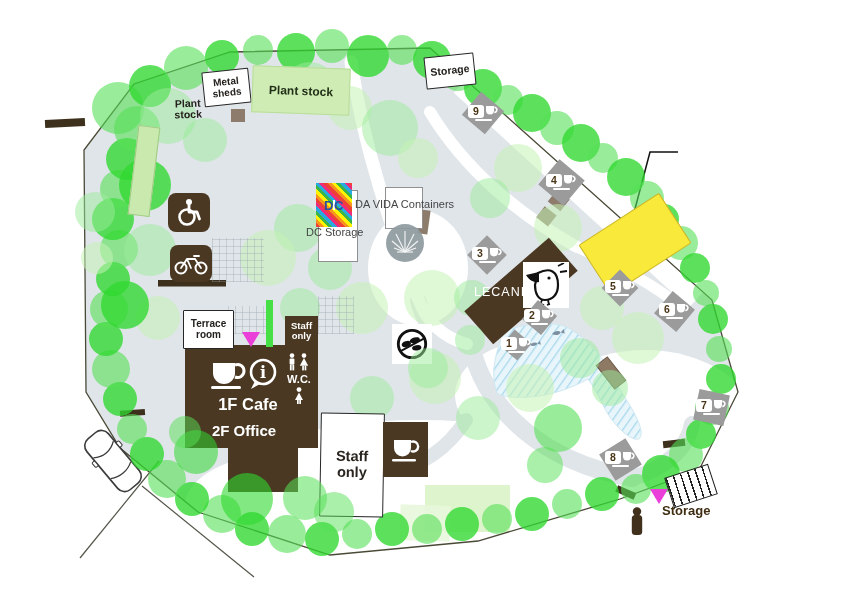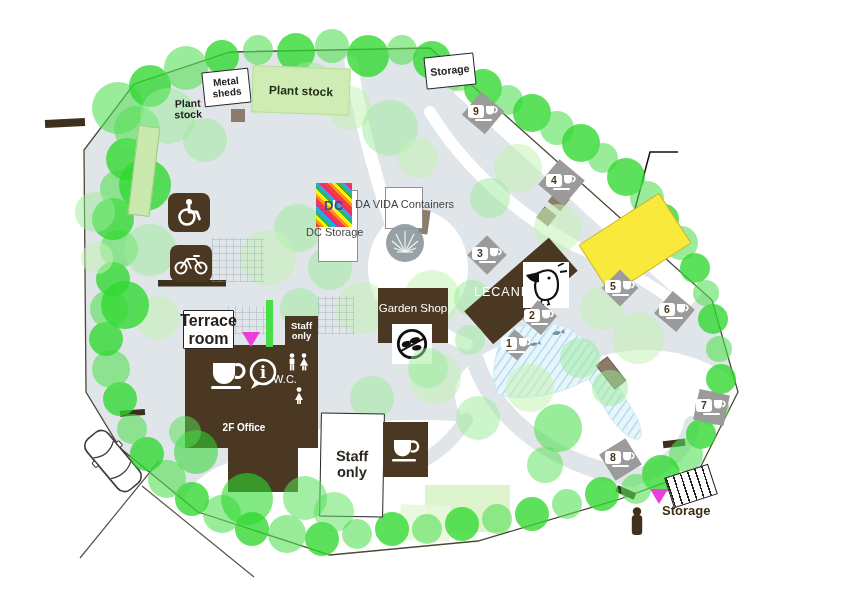--- a/index.html
+++ b/index.html
@@ -250,23 +250,20 @@
         <line x1="20" y1="29" x2="11" y2="11"></line>
       <line x1="20" y1="29" x2="29" y2="11"></line>
         <line x1="20" y1="29" x2="7" y2="18"></line>
       <line x1="20" y1="29" x2="33" y2="18"></line>
         <line x1="20" y1="29" x2="9" y2="25"></line>
       <line x1="20" y1="29" x2="31" y2="25"></line>
         <line x1="12" y1="29" x2="28" y2="29"></line>
     </g>
   </svg>
 
-  <div class="bldg" style="left:378px;top:288px;width:70px;height:55px;">
-    <div style="padding-top:14px;text-align:center;font-size:11.5px;white-space:nowrap;">Garden Shop</div>
-  </div>
   <div class="abs" style="left:392px;top:324px;width:40px;height:40px;background:#fff;display:flex;align-items:center;justify-content:center;">
     <svg width="34" height="34" viewBox="0 0 36 36">
       <circle cx="18" cy="18" r="14.5" fill="none" stroke="#111" stroke-width="3"></circle>
       <ellipse cx="12" cy="18" rx="5" ry="3" fill="#111" transform="rotate(-20 12 18)"></ellipse>
       <ellipse cx="21" cy="14" rx="5.5" ry="3" fill="#111" transform="rotate(-15 21 14)"></ellipse>
       <ellipse cx="23" cy="22" rx="5" ry="2.8" fill="#111" transform="rotate(-10 23 22)"></ellipse>
       <line x1="5" y1="26" x2="31" y2="12" stroke="#111" stroke-width="2"></line>
     </svg>
   </div>
 
@@ -301,34 +298,35 @@
         <circle cx="5" cy="2.6" r="2.3"></circle>
         <rect x="2.6" y="5.6" width="4.8" height="6.2" rx="1"></rect>
         <rect x="2.9" y="12" width="1.8" height="5.4"></rect>
           <rect x="5.4" y="12" width="1.8" height="5.4"></rect>
         <circle cx="17" cy="2.6" r="2.3"></circle>
         <path d="M17,5 L21.2,12.8 h-8.4 Z"></path>
         <rect x="15.2" y="13" width="1.7" height="4.4"></rect>
           <rect x="17.6" y="13" width="1.7" height="4.4"></rect>
       </g>
     </svg>
-    <div class="abs" style="left:84px;top:28px;width:32px;text-align:center;font-size:11px;font-weight:normal;">W.C.</div>
+    <div class="abs" style="left:98px;top:28px;width:32px;text-align:center;font-size:11px;font-weight:bold;">W.C.</div>
     <svg class="abs" style="left:108px;top:42px;" width="12" height="17" viewBox="0 0 12 17">
       <g fill="#fff">
         <circle cx="6" cy="2.6" r="2.4"></circle>
         <path d="M6,5.5 L10,13 h-8 Z"></path>
         <rect x="4" y="13" width="1.7" height="4"></rect>
           <rect x="6.3" y="13" width="1.7" height="4"></rect>
       </g>
     </svg>
-    <div class="abs" style="left:4px;top:77px;width:110px;text-align:center;font-size:10px;font-weight:bold;">2F Office</div>
+    <div class="abs" style="left:8px;top:50px;width:110px;text-align:center;font-size:16.5px;font-weight:bold;">1F Cafe</div>
+    <div class="abs" style="left:4px;top:77px;width:110px;text-align:center;font-size:15px;font-weight:bold;">2F Office</div>
   </div>
   <div class="bldg" style="left:228px;top:448px;width:70px;height:44px;"></div>
 
-  <div class="label-box" style="left:183px;top:310px;width:49px;height:37px;font-size:16px;">
+  <div class="label-box" style="left:183px;top:310px;width:49px;height:37px;font-size:10px;">
     <span>Terrace room</span>
   </div>
   <div class="tri" style="left:242px;top:332px;"></div>
   <div class="abs" style="left:266px;top:300px;width:7px;height:47px;background:#46e046;"></div>
 
   <div class="label-box" style="left:320px;top:413px;width:62px;height:102px;font-size:14.5px;transform:rotate(1deg);color:#2b2520;">
     <span style="display:block;width:40px;">Staff only</span>
   </div>
   <div class="bldg" style="left:383px;top:422px;width:45px;height:55px;display:flex;align-items:center;justify-content:center;">
     <svg width="30" height="26" viewBox="0 0 30 26">

